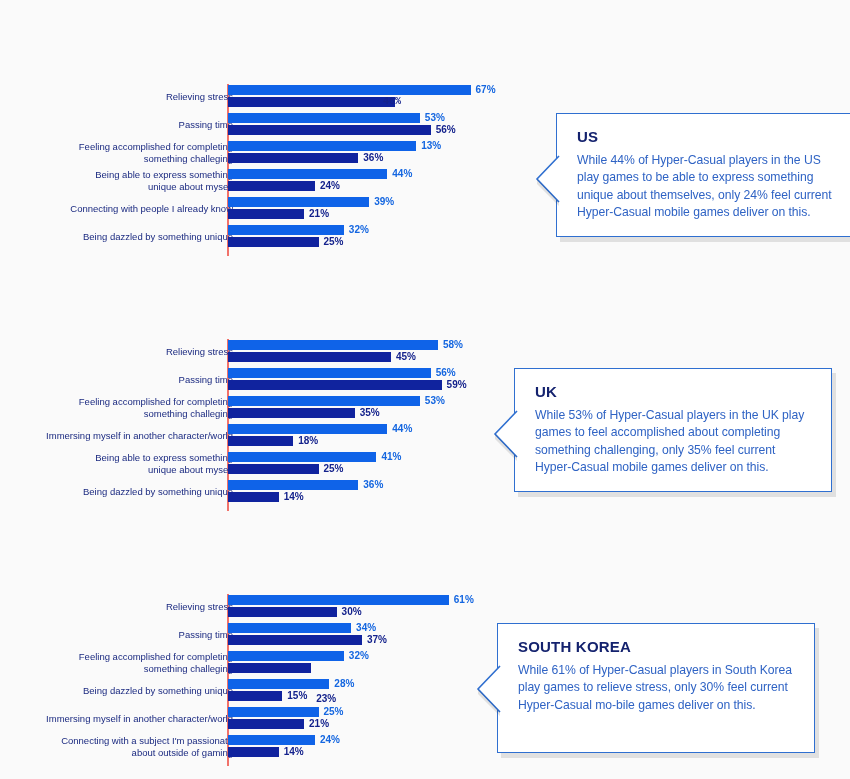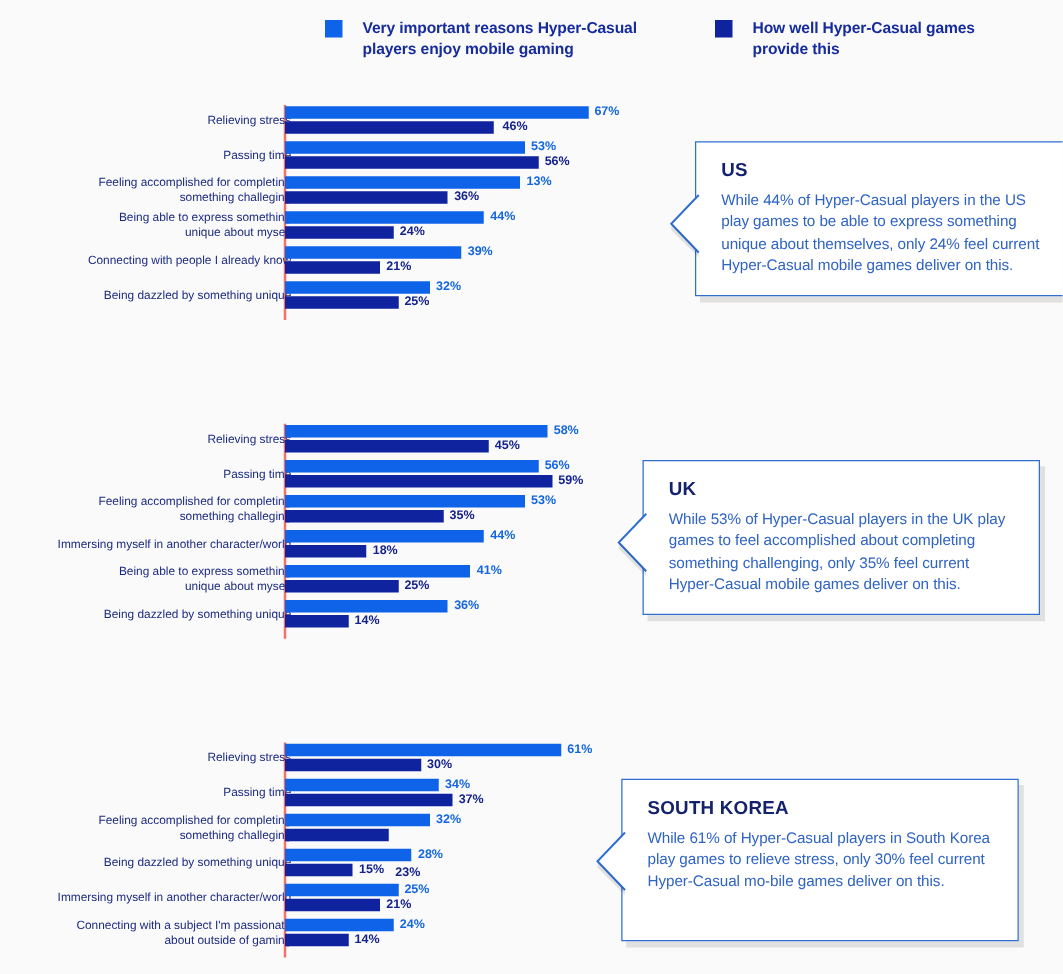--- a/index.html
+++ b/index.html
@@ -81,43 +81,31 @@
   }
   
   .notch { position: absolute; left: -22px; top: 42px; width: 24px; height: 46px; }
   .notch svg { display: block; overflow: visible; }
 </style>
 </head>
 <body>
 
 <div class="page">
 
-  <div class="legend">
-    <div class="legend-entry e0">
-      <span class="swatch" style="background:#0f63e8"></span>
-      <span class="legend-label">Very important reasons Hyper-Casual
-players enjoy mobile gaming</span>
-    </div>
-    <div class="legend-entry e1">
-      <span class="swatch" style="background:#10239e"></span>
-      <span class="legend-label">How well Hyper-Casual games
-provide this</span>
-    </div>
-  </div>
 
   <div class="chart-block b0">
     <div class="plot">
       <div class="axis-line"></div>
       <div class="rows">
           <div class="row" style="top: 0px;">
             <div class="cat-label one">Relieving stress</div>
             <div class="bar light" style="left: 228px; width: 242.54px;"></div>
             <div class="val light" style="left: 475.54px;">67%</div>
             <div class="bar dark" style="left: 228px; width: 166.52px;"></div>
-            <div class="val dark" style="left: 402px;">46%</div>
+            <div class="val dark" style="left: 383px; font-family: Liberation Mono, monospace;">46%</div>
           </div>
           <div class="row" style="top: 28px;">
             <div class="cat-label one">Passing time</div>
             <div class="bar light" style="left: 228px; width: 191.86px;"></div>
             <div class="val light" style="left: 424.86px;">53%</div>
             <div class="bar dark" style="left: 228px; width: 202.72px;"></div>
             <div class="val dark" style="left: 435.72px;">56%</div>
           </div>
           <div class="row" style="top: 56px;">
             <div class="cat-label two">Feeling accomplished for completing

